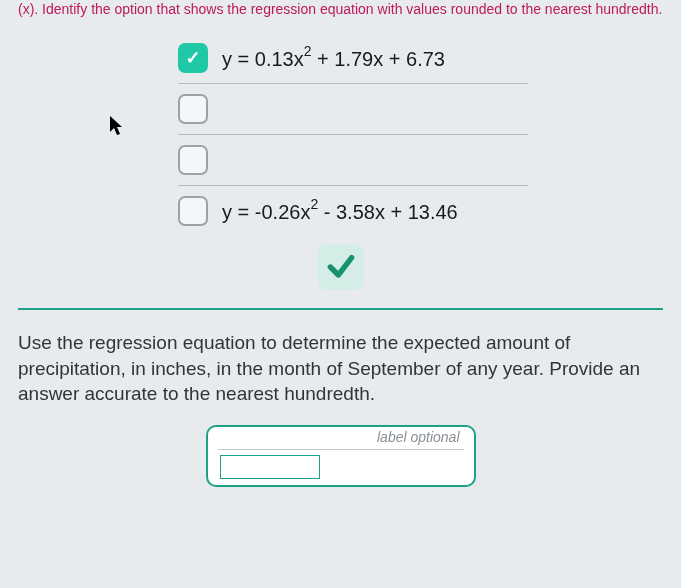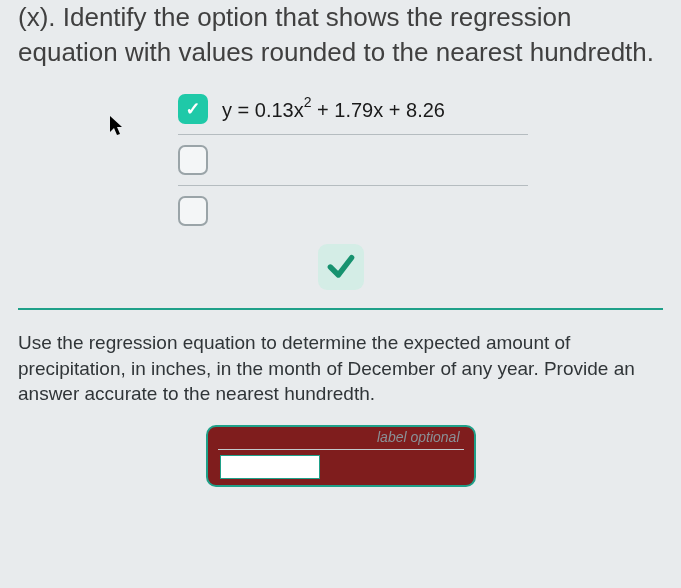--- a/index.html
+++ b/index.html
@@ -6,23 +6,23 @@
     body {
       width: 681px;
       height: 588px;
       background: #e8ebed;
       font-family: Arial, Helvetica, sans-serif;
       color: #2a2a2a;
       padding: 0 18px;
       overflow: hidden;
     }
     .question-text {
-      font-size: 26px;
+      font-size: 14px;
       line-height: 1.35;
-      color: #404040;
+      color: #be185d;
       margin-bottom: 14px;
     }
     .options {
       margin-left: 160px;
       margin-bottom: 8px;
     }
     .option-row {
       display: flex;
       align-items: center;
       padding: 10px 0;
@@ -82,21 +82,21 @@
     .input-area {
       display: flex;
       justify-content: center;
     }
     .input-box {
       position: relative;
       width: 270px;
       height: 62px;
       border: 2px solid #1fa089;
       border-radius: 10px;
-      background: #7f1d1d;
+      background: #ffffff;
     }
     .label-opt {
       position: absolute;
       top: 2px;
       right: 14px;
       font-size: 14px;
       color: #8a9096;
       font-style: italic;
     }
     .inner-divider {
@@ -136,42 +136,48 @@
       <path d="M0 0 L0 16 L4 12 L7 19 L10 18 L7 11 L12 11 Z" fill="#000"></path>
     </svg>
 </div>
 
 <div class="options">
   <div class="option-row">
     <div class="checkbox correct">
       <span class="checkmark-small">✓</span>
     </div>
     <div class="equation">
-      <span>y = 0.13x</span><span class="sup">2</span><span> + 1.79x + 8.26</span>
+      <span>y = 0.13x</span><span class="sup">2</span><span> + 1.79x + 6.73</span>
     </div>
   </div>
   <div class="option-row">
     <div class="checkbox"></div>
   </div>
   <div class="option-row">
     <div class="checkbox"></div>
+  </div>
+  <div class="option-row">
+    <div class="checkbox"></div>
+    <div class="equation">
+      <span>y = -0.26x</span><span class="sup">2</span><span> - 3.58x + 13.46</span>
+    </div>
   </div>
 </div>
 
 <div class="big-check-wrap">
   <div class="big-check">
     <svg viewBox="0 0 24 24">
         <path d="M4 12 L10 18 L20 5" stroke="#17926f" stroke-width="4" fill="none" stroke-linecap="round" stroke-linejoin="round"></path>
       </svg>
   </div>
 </div>
 
 <hr class="divider">
 
-<div class="question2">Use the regression equation to determine the expected amount of precipitation, in inches, in the month of December of any year. Provide an answer accurate to the nearest hundredth.</div>
+<div class="question2">Use the regression equation to determine the expected amount of precipitation, in inches, in the month of September of any year. Provide an answer accurate to the nearest hundredth.</div>
 
 <div class="input-area">
   <div class="input-box">
     <span class="label-opt">label optional</span>
     <div class="inner-divider"></div>
     <input class="input-field" type="text" value="" style="">
   </div>
 </div>
 
 </body></html>

